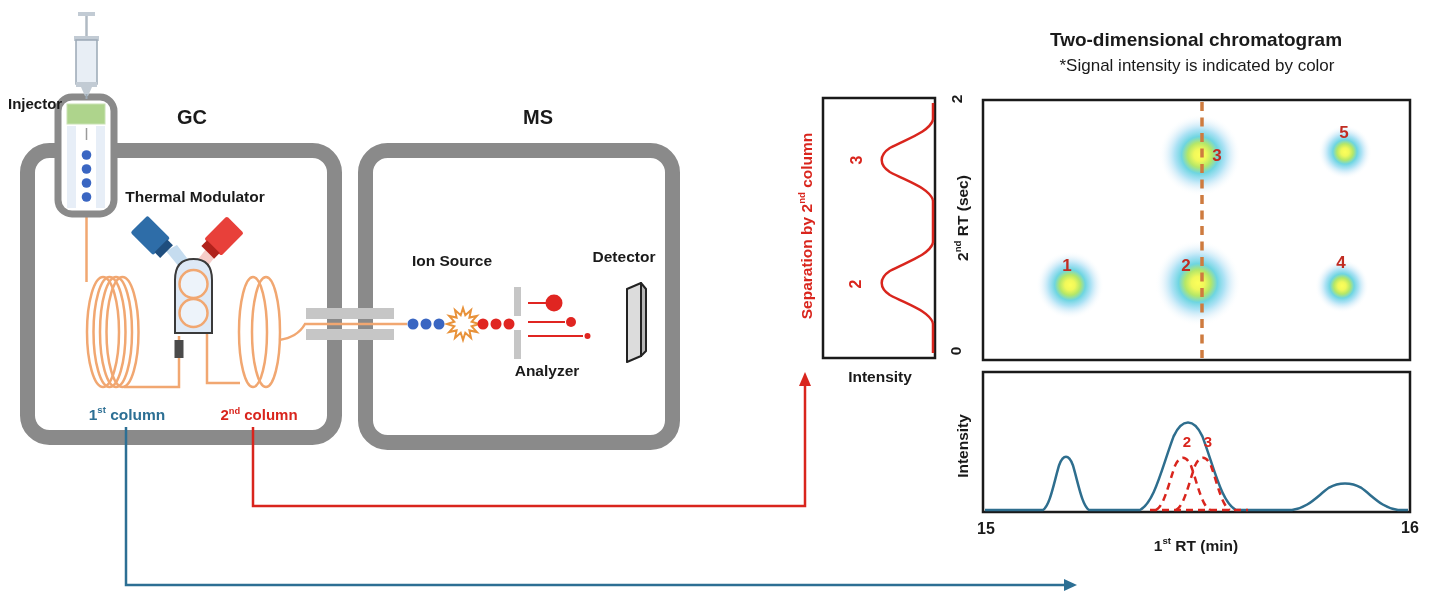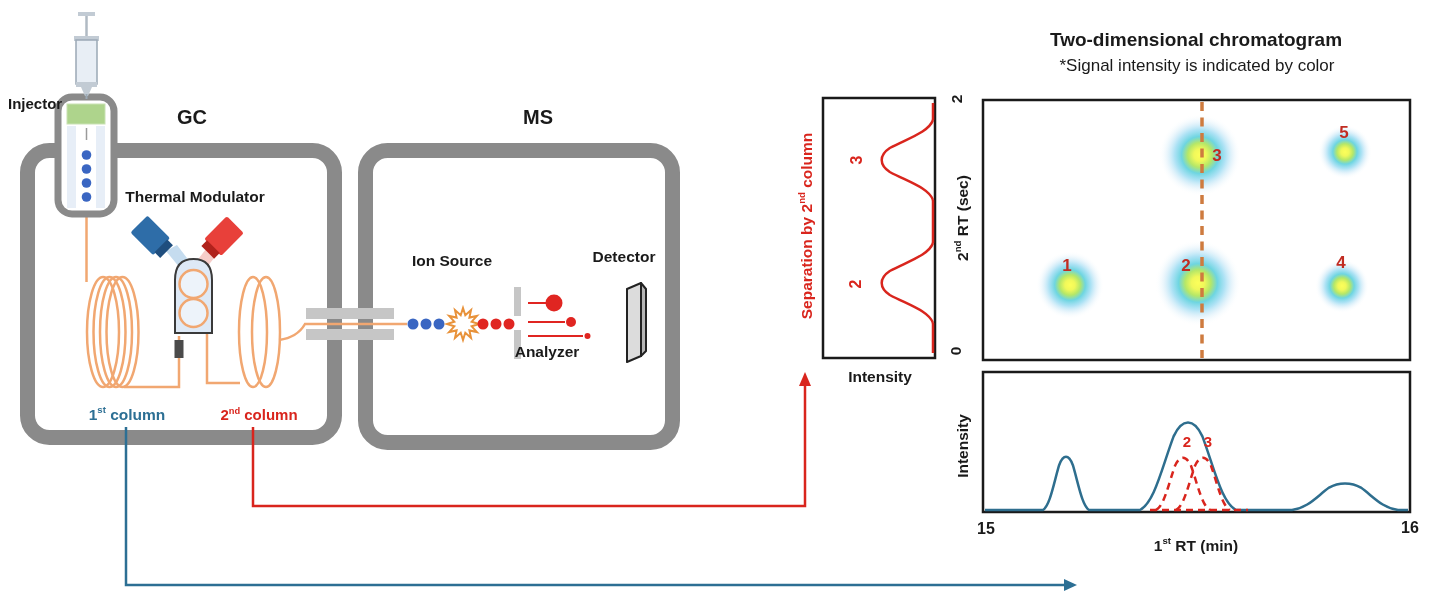--- a/index.html
+++ b/index.html
@@ -171,21 +171,21 @@
 <div class="lab b" style="left:192px;top:117px;font-size:20px;">GC</div>
 
 <div class="lab b" style="left:508px;top:117px;font-size:20px;margin-left:30px;">MS</div>
 
 <div class="lab b" style="left:195px;top:197px;font-size:15.5px;">Thermal Modulator</div>
 
 <div class="lab b" style="left:452px;top:261px;font-size:15.5px;">Ion Source</div>
 
 <div class="lab b" style="left:624px;top:257px;font-size:15.5px;">Detector</div>
 
-<div class="lab b" style="left:547px;top:352px;font-size:15.5px;">Analyzer</div>
+<div class="lab b" style="left:547px;top:371px;font-size:15.5px;">Analyzer</div>
 
 <div class="lab b teal" style="left:127px;top:414px;font-size:15.5px;"><span>1</span><sup>st</sup><span> column</span></div>
 
 <div class="lab b red" style="left:259px;top:414px;font-size:15px;"><span>2</span><sup>nd</sup><span> column</span></div>
 
 <div class="vlab b red" style="left:806px;top:226px;font-size:15.5px;"><span>Separation by 2</span><sup>nd</sup><span> column</span></div>
 
 <div class="vlab b red" style="left:857px;top:160px;font-size:16px;">3</div>
 <div class="vlab b red" style="left:856px;top:284px;font-size:16px;">2</div>
 

